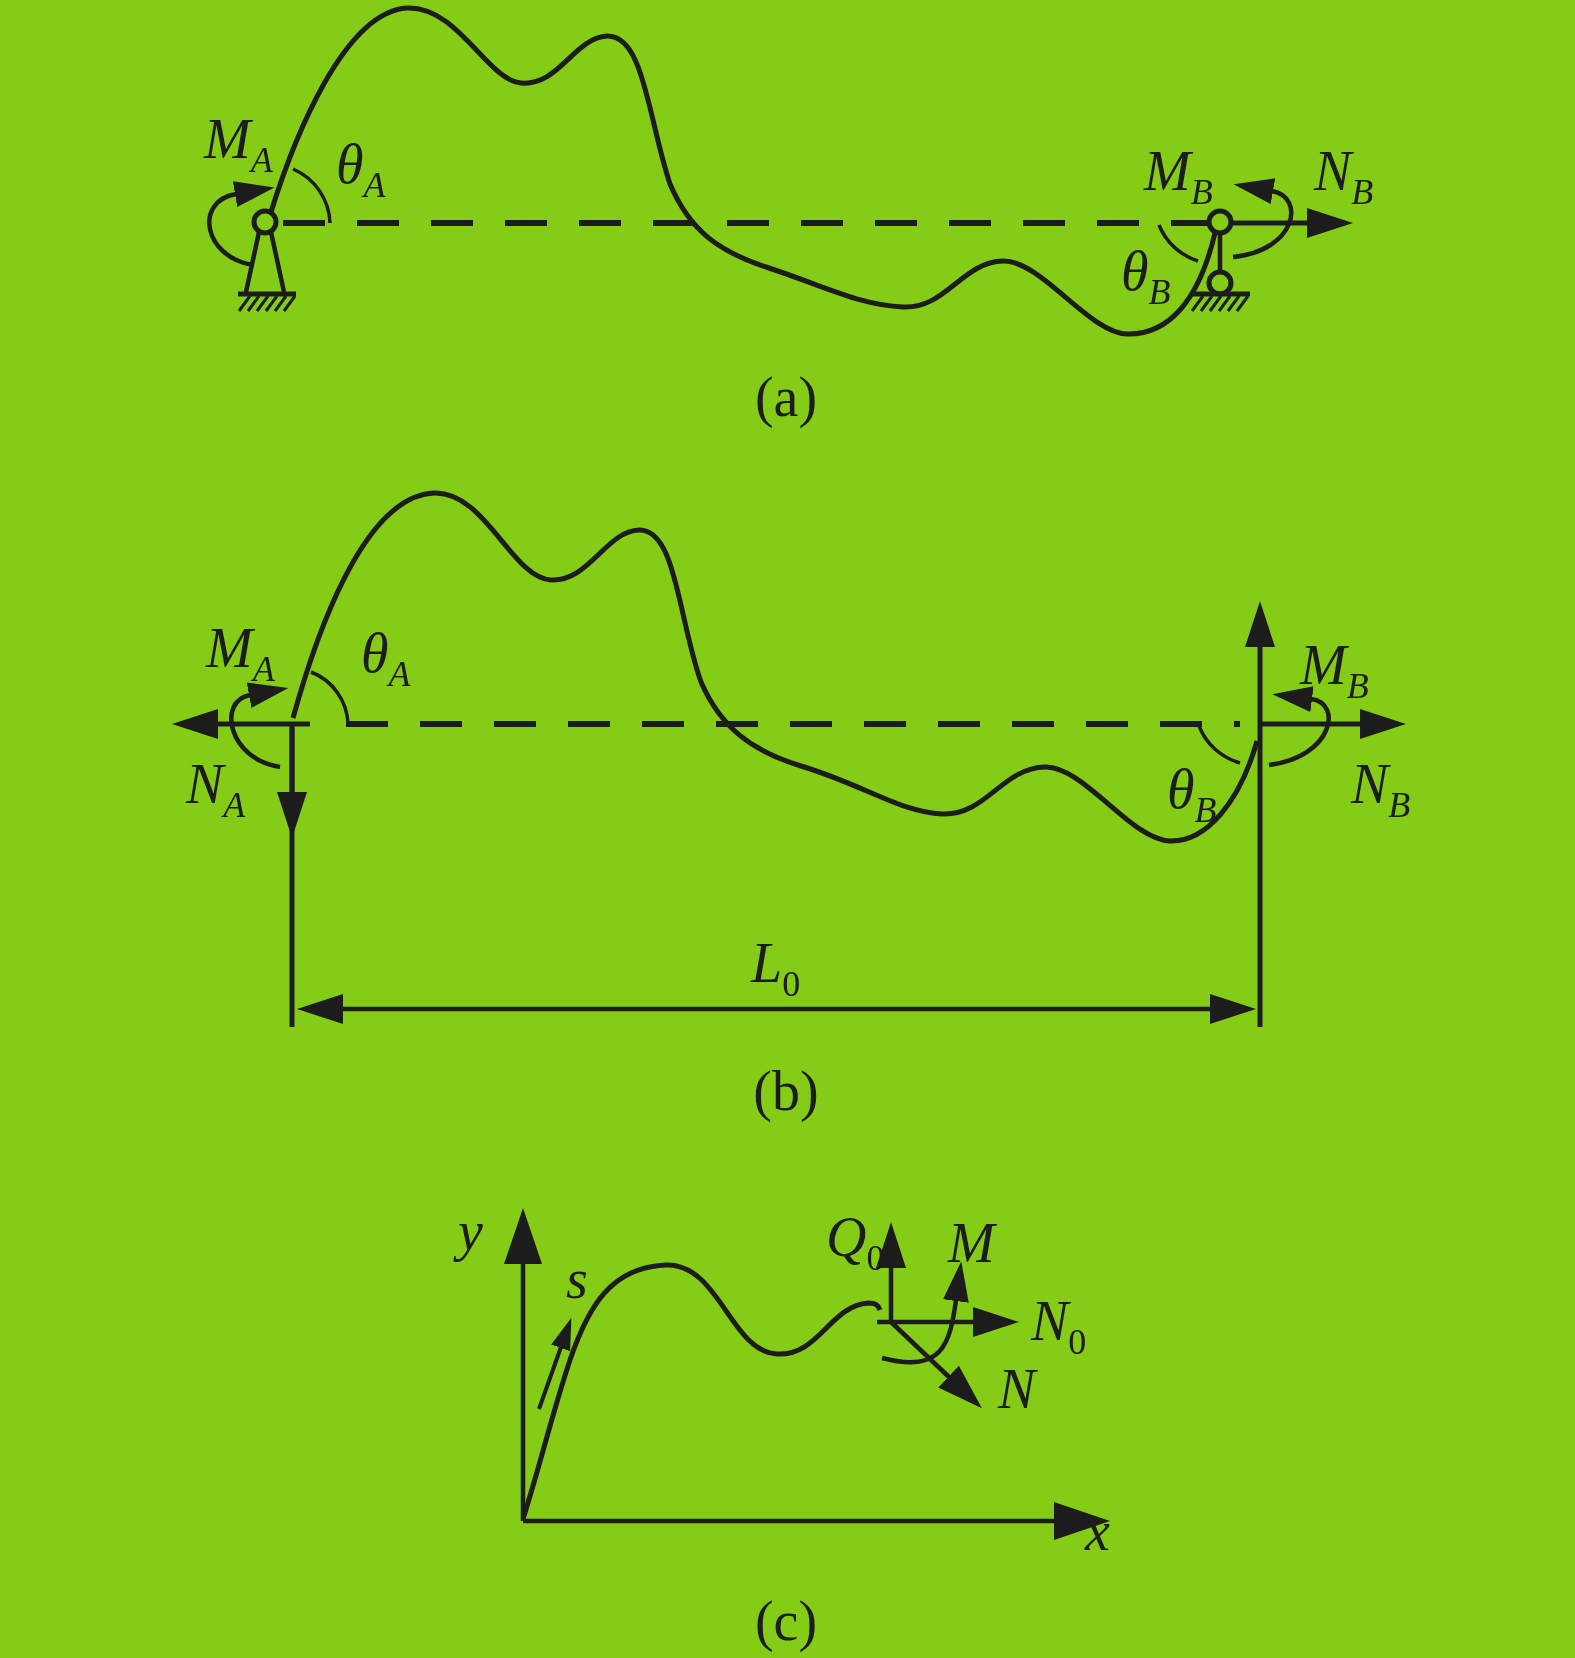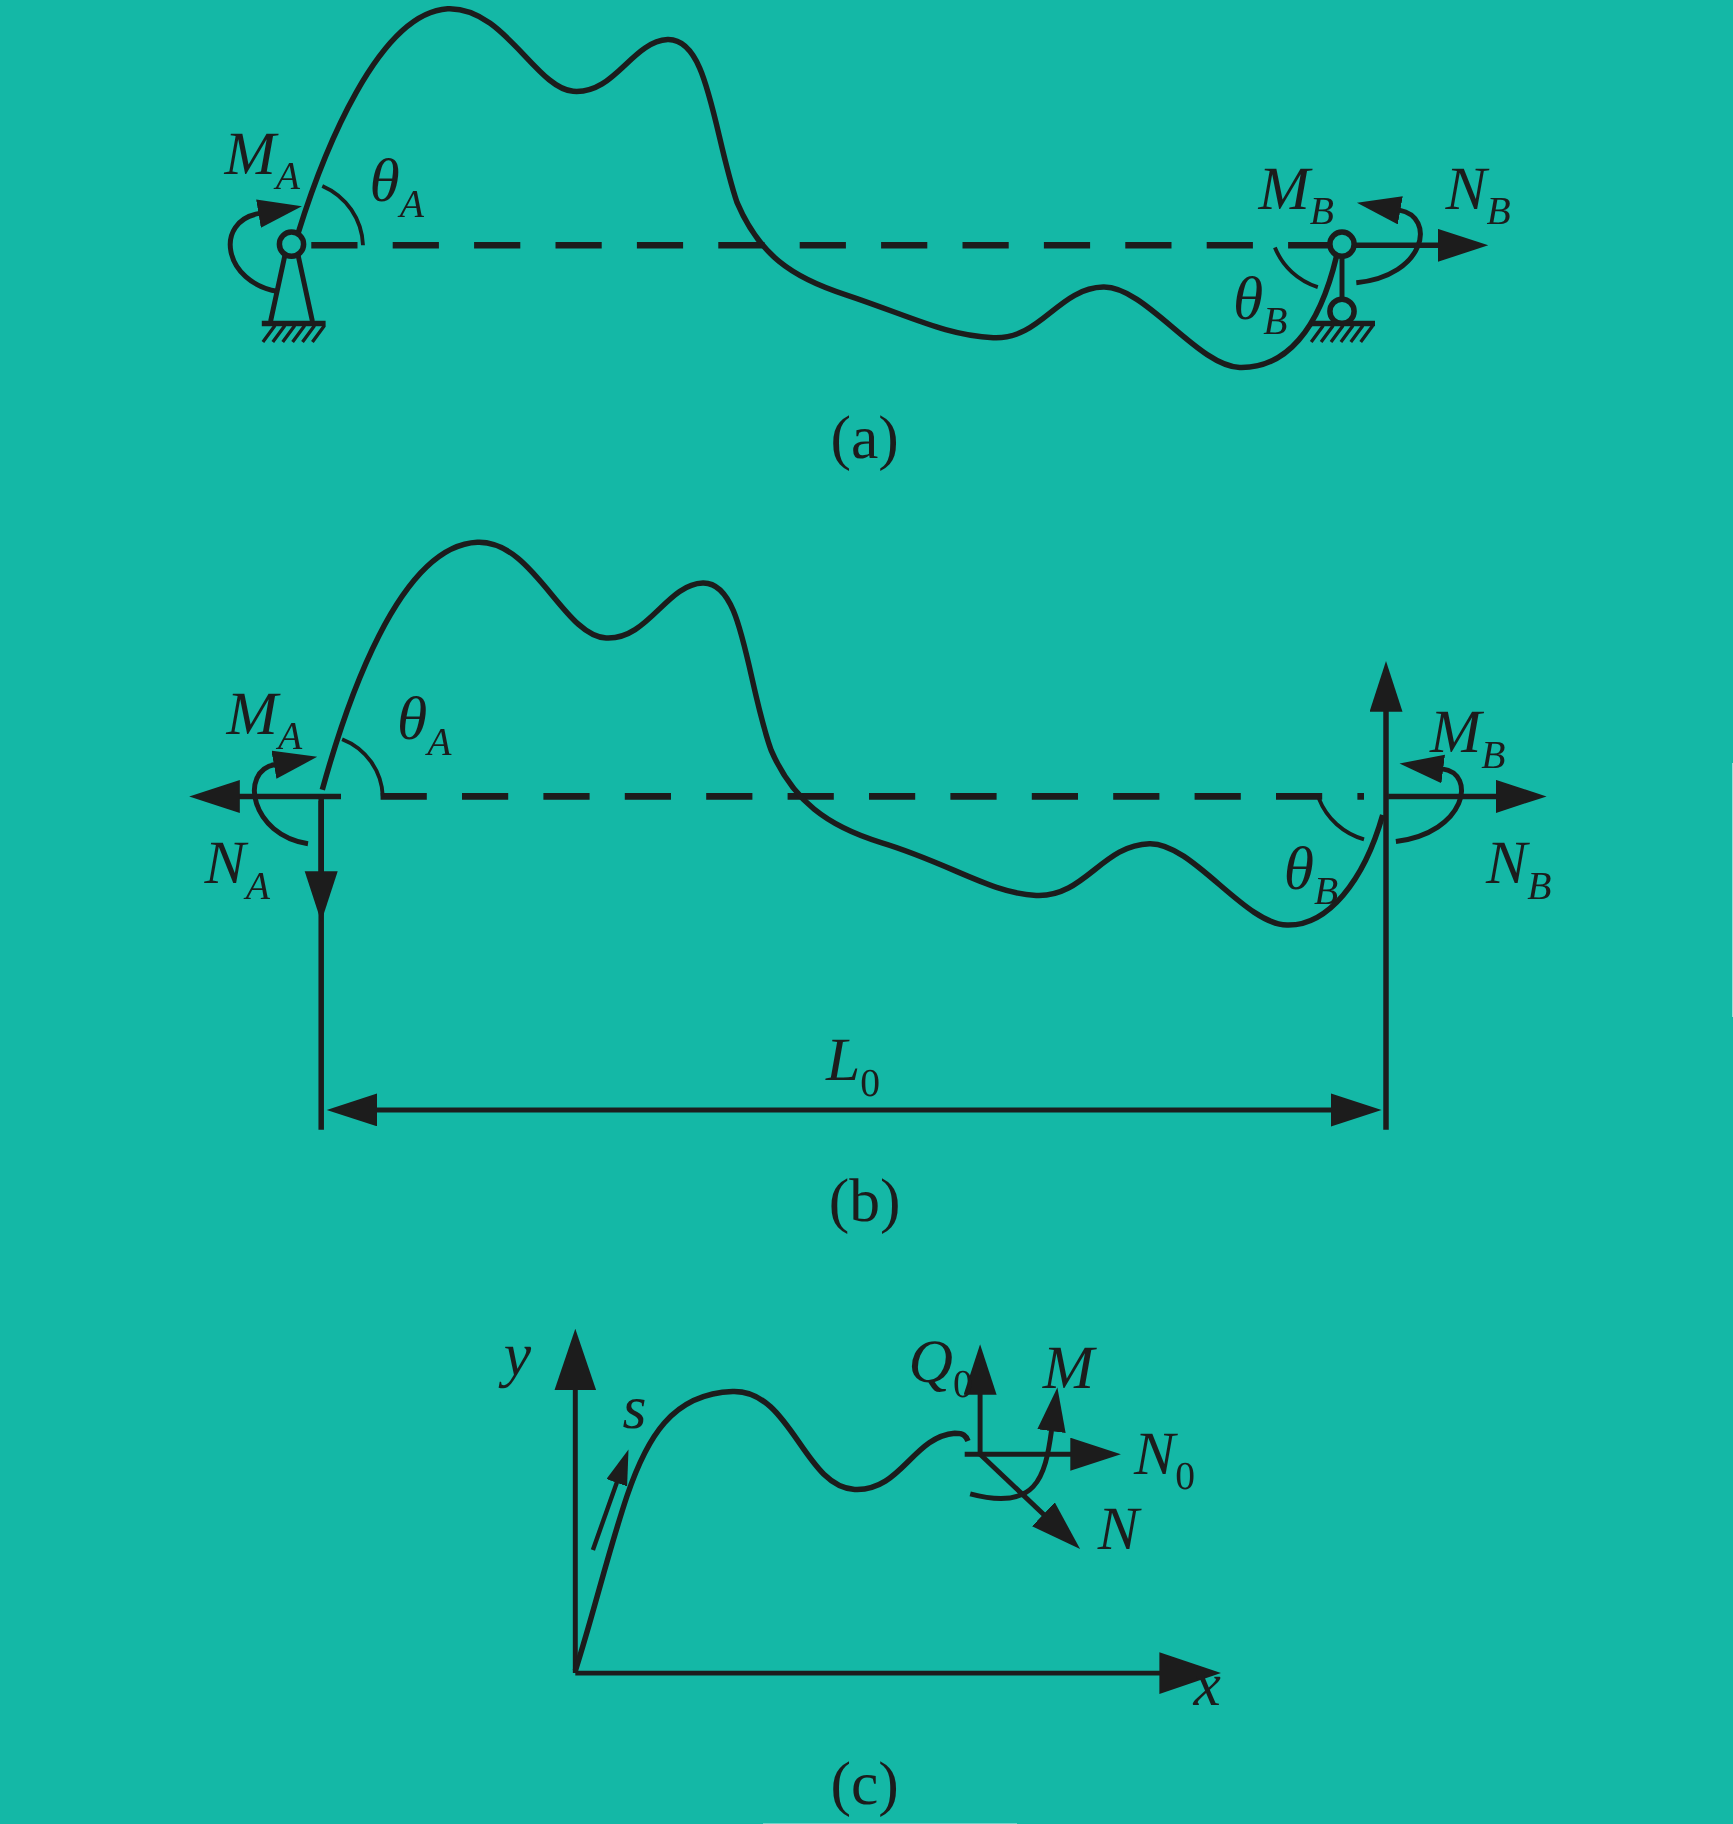--- a/index.html
+++ b/index.html
@@ -1,16 +1,16 @@
 <!DOCTYPE html>
 <html><head>
 <meta charset="utf-8">
 <style>
   html,body{margin:0;padding:0;background:#ffffff;}
-  #stage{position:relative;width:1575px;height:1658px;background:#14b8a6;overflow:hidden;}
+  #stage{position:relative;width:1575px;height:1658px;background:#84cc16;overflow:hidden;}
   svg{display:block;}
   .stroke{stroke:#1c1c1c;fill:none;}
   text{font-family:"Liberation Serif","DejaVu Serif",serif;fill:#1c1c1c;}
   .lbl{font-size:56px;font-style:italic;}
   .sub{font-size:36px;font-style:italic;}
   .subnum{font-size:36px;font-style:normal;}
   .cap{font-size:56px;font-style:normal;}
 </style>
 </head>
 <body>

